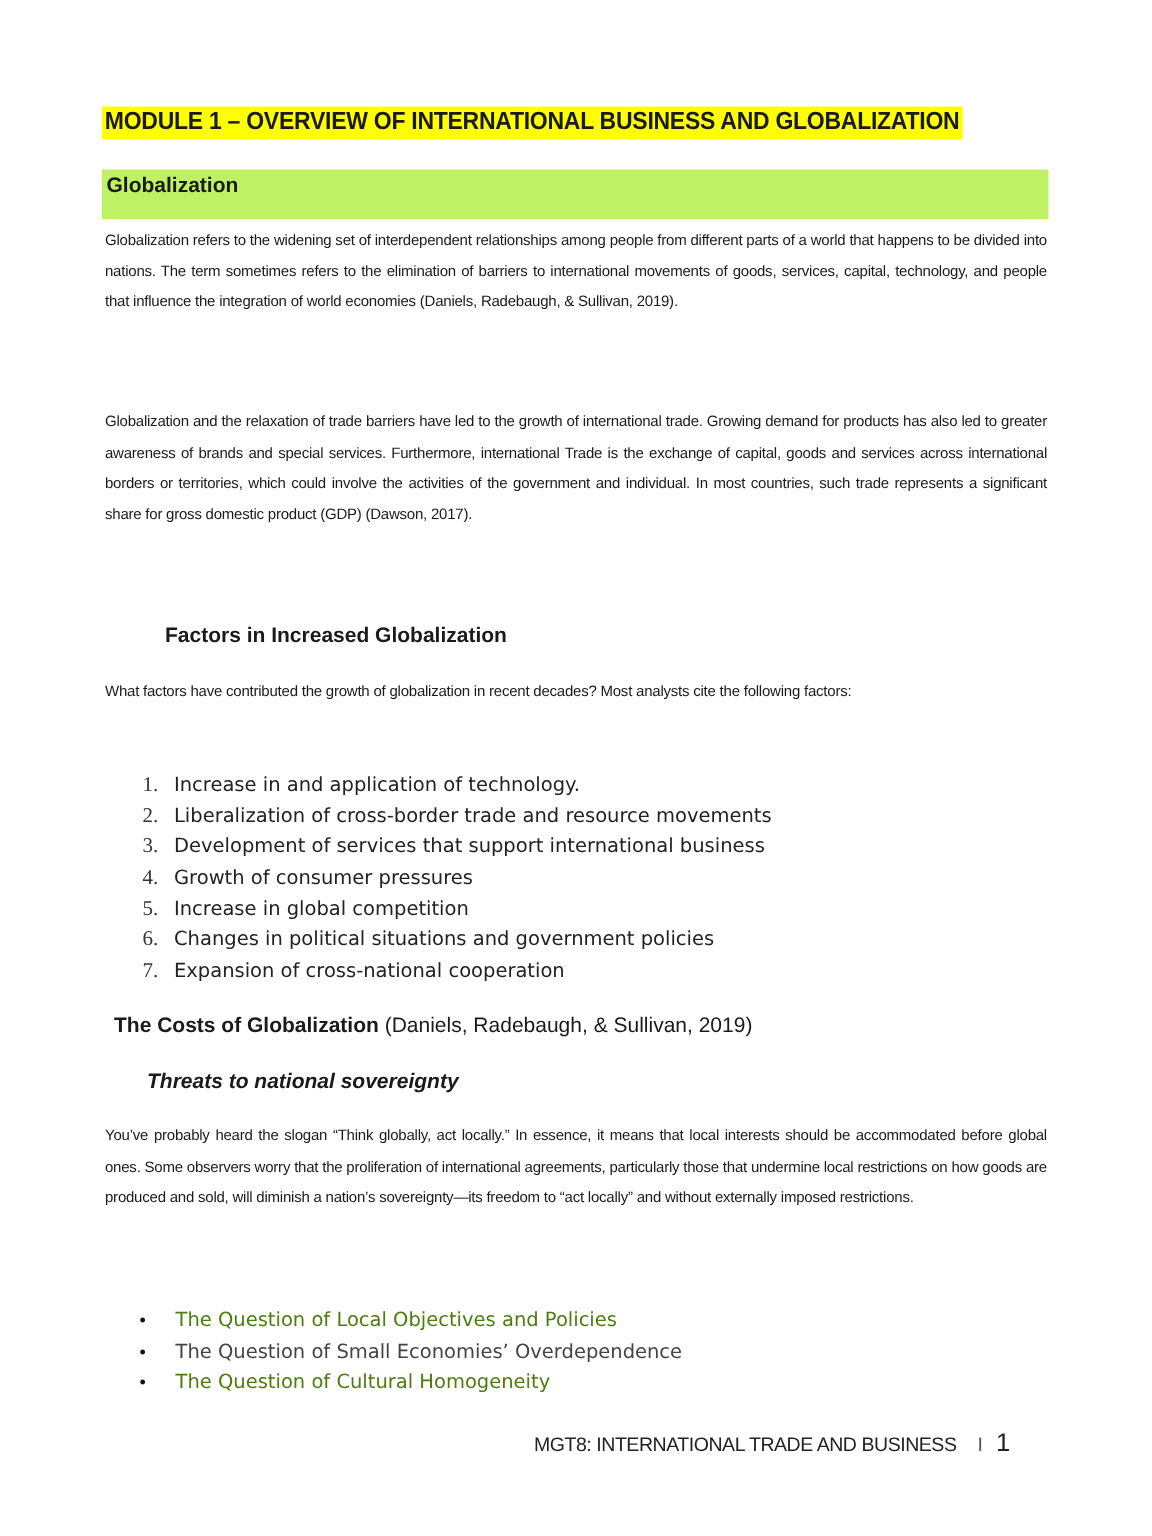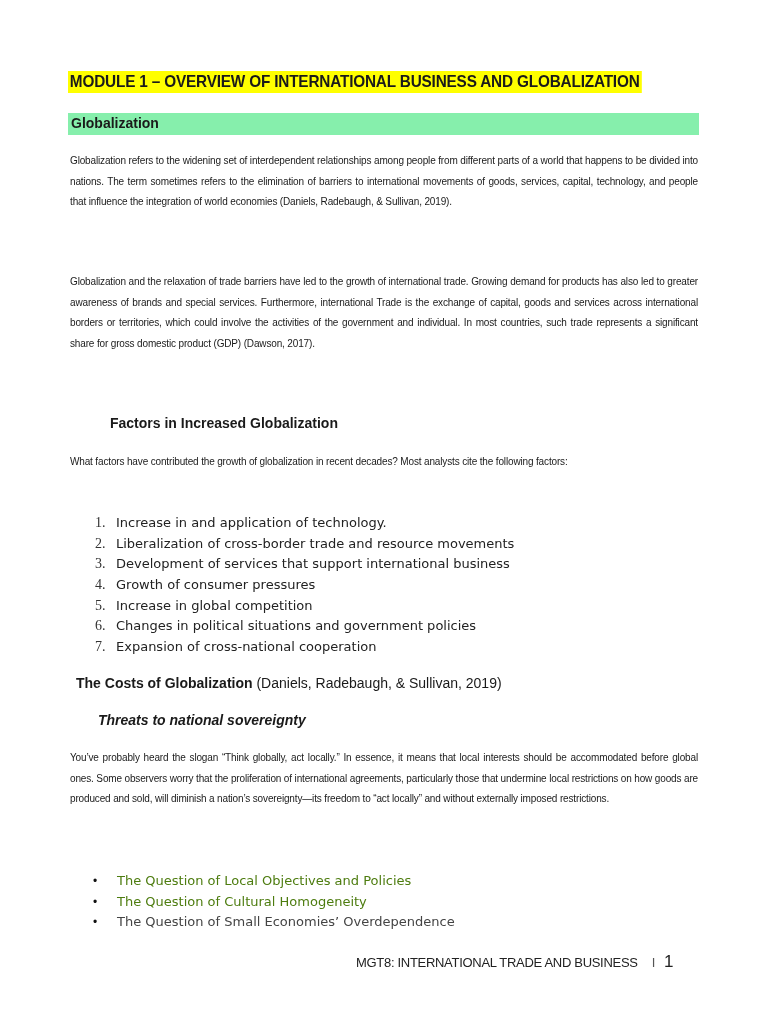--- a/index.html
+++ b/index.html
@@ -33,22 +33,22 @@
       line-height: 19px;
       white-space: nowrap;
       transform: scaleX(0.93);
       transform-origin: left center;
     }
     .section-bar {
       position: absolute;
       left: 68px;
       top: 113px;
       width: 631px;
-      height: 22px;
-      background: #86efac;
+      height: 33px;
+      background: #bef264;
     }
     .section-bar span {
       position: absolute;
       left: 3px;
       top: 2px;
       font-size: 14px;
       font-weight: bold;
       line-height: 17px;
     }
     .para {
@@ -183,21 +183,21 @@
   <div class="costs">
     <b>The Costs of Globalization</b><span> (Daniels, Radebaugh, &amp; Sullivan, 2019)</span>
   </div>
 
   <div class="threats">Threats to national sovereignty</div>
 
   <p class="para last-left" style="top:748px;margin:0;">You’ve probably heard the slogan “Think globally, act locally.” In essence, it means that local interests should be accommodated before global ones.  Some observers worry that the proliferation of international agreements, particularly those that undermine local restrictions on how goods are produced and sold, will diminish a nation’s sovereignty—its freedom to “act locally” and without externally imposed restrictions.</p>
 
   <ul class="bullets">
     <li><span class="dot">•</span><span class="txt">The Question of Local Objectives and Policies</span></li>
+    <li><span class="dot">•</span><span class="txt light">The Question of Small Economies’ Overdependence</span></li>
     <li><span class="dot">•</span><span class="txt">The Question of Cultural Homogeneity</span></li>
-    <li><span class="dot">•</span><span class="txt light">The Question of Small Economies’ Overdependence</span></li>
   </ul>
 
   <div class="footer">
     <span>MGT8: INTERNATIONAL TRADE AND BUSINESS</span><span class="sep">I</span><span class="pg">1</span>
   </div>
 
 </div>
 
 </body></html>

